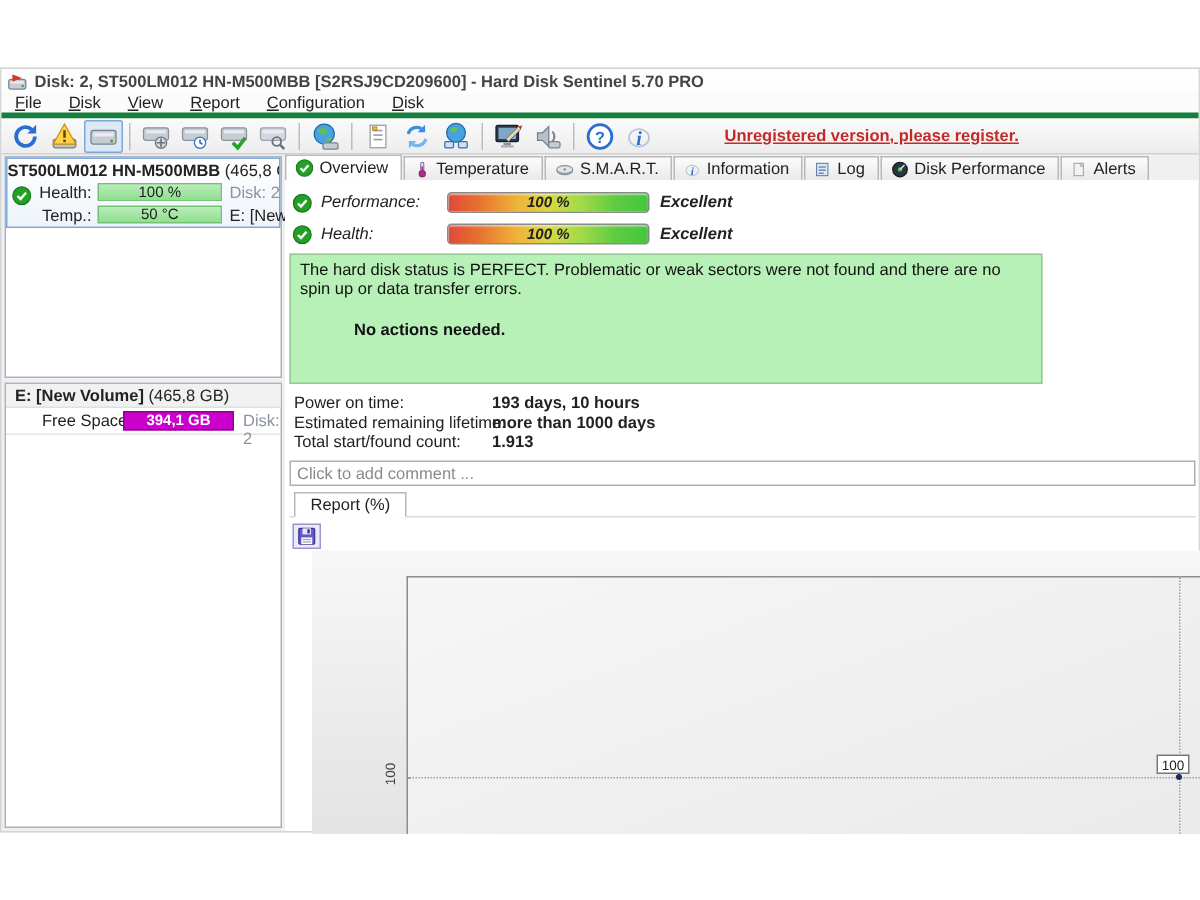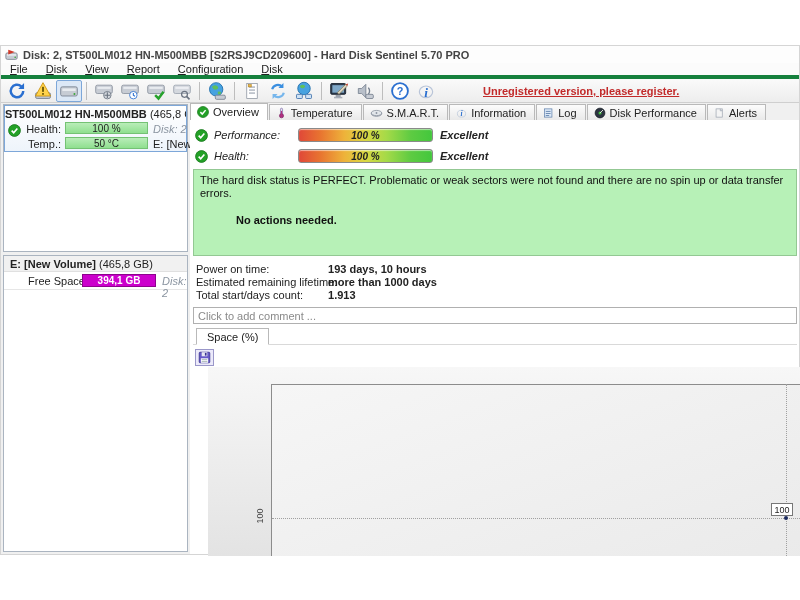--- a/index.html
+++ b/index.html
@@ -31,21 +31,21 @@
   #vol-panel  { left:2px; top:209px; width:185px; height:297px; }
 
   .disk-entry { border:1px solid #7da7d9; background:linear-gradient(#ffffff,#eef4fb); }
   .entry-header { height:15px; text-align:center; padding-top:2px; white-space:nowrap; overflow:hidden; }
   .entry-row { position:relative; height:15px; }
   .row-label { position:absolute; left:0; top:2px; width:56px; text-align:right; }
   .mini-bar { position:absolute; left:60px; top:1px; width:83px; height:12px; text-align:center;
     font-size:10px; line-height:12px; border:1px solid #74c274;
     background:linear-gradient(#b9edb9,#8fdf8f); color:#1c1c1c; }
   .row-right { position:absolute; left:148px; top:2px; width:38px; white-space:nowrap; overflow:hidden; }
-  .dim-italic { color:#8a94a0; font-style:italic; }
+  .dim-italic { color:#8a94a0; }
   .entry-check { position:absolute; left:4px; top:19px; }
 
   .vol-header { height:16px; background:#f1f1f1; border-bottom:1px solid #e0e0e0; position:relative; }
   .vol-name { position:absolute; left:6px; top:2px; font-weight:bold; }
   .vol-cap  { position:absolute; left:95px; top:2px; }
   .vol-row { position:relative; height:18px; border-bottom:1px solid #e6e6e6; }
   .vol-free-label { position:absolute; left:24px; top:3px; }
   .free-bar { position:absolute; left:78px; top:2px; width:74px; height:13px; background:#cc00cc;
     border:1px solid #8d028d; color:#fff; font-weight:bold; font-size:10px; line-height:11px; text-align:center; }
   .vol-disk { position:absolute; left:158px; top:3px; }
@@ -60,21 +60,21 @@
   .tab.selected { background:#fff; height:17px; font-weight:normal; }
 
   .status-row { position:absolute; left:5px; height:16px; display:flex; align-items:center;font-style:italic; }
   .status-label { width:84px; margin-left:6px; }
   .grad-bar { width:135px; height:14px; border:1px solid #8a8a8a; border-radius:3px;
     background:linear-gradient(90deg,#e04838 0%,#e87430 16%,#eeb23a 34%,#d9d843 50%,#a4da48 66%,#5ecb42 84%,#43c73d 100%);
     box-shadow: inset 0 1px 1px rgba(255,255,255,.55);
     text-align:center; font-size:10px; line-height:13px; font-weight:bold; color:#222; }
   .rating { margin-left:7px; font-weight:bold; }
 
-  .status-box { position:absolute; left:3px; top:65px; width:604px; height:87px;
+  .status-box { position:absolute; left:3px; top:65px; width:502px; height:87px;
     background:#b7f1b7; border:1px solid #93c893; padding:4px 6px; color:#111; line-height:13px; }
   .status-action { margin-top:14px; font-weight:bold;padding-left:36px; }
 
   .detail-row { position:absolute; left:6px; white-space:nowrap; }
   .detail-label { display:inline-block; width:129px; }
   .detail-value { font-weight:bold; }
 
   .comment-input { position:absolute; left:3px; top:203px; width:604px; height:17px;
     border:1px solid #b0b0b0; background:#fff; font-family:"Liberation Sans",sans-serif;
     font-size:11px; color:#888; padding:1px 4px; }
@@ -376,27 +376,27 @@
 
       <div class="detail-row" style="top:159px">
         <span class="detail-label">Power on time:</span>
         <span class="detail-value">193 days, 10 hours</span>
       </div>
       <div class="detail-row" style="top:172px">
         <span class="detail-label">Estimated remaining lifetime:</span>
         <span class="detail-value">more than 1000 days</span>
       </div>
       <div class="detail-row" style="top:185px">
-        <span class="detail-label">Total start/days count:</span>
+        <span class="detail-label">Total start/found count:</span>
         <span class="detail-value">1.913</span>
       </div>
 
       <input class="comment-input" type="text" placeholder="Click to add comment ..." style="">
 
-      <span class="chart-tab">Space (%)</span>
+      <span class="chart-tab">Report (%)</span>
       <span class="chart-tab-line"></span>
       <span class="save-btn">
         <svg width="13" height="13" viewBox="0 0 16 16">
             <rect x="1.5" y="1.5" width="13" height="13" rx="1" fill="#6658c8" stroke="#38308e"></rect>
             <rect x="4.5" y="1.5" width="7" height="5" fill="#e8e8f4"></rect>
             <rect x="8.5" y="2.3" width="2" height="3.4" fill="#38308e"></rect>
             <rect x="3.5" y="9" width="9" height="5.5" fill="#fff"></rect>
             <rect x="4.5" y="10.2" width="7" height="1" fill="#9aa"></rect>
             <rect x="4.5" y="12.2" width="7" height="1" fill="#9aa"></rect>
           </svg>

